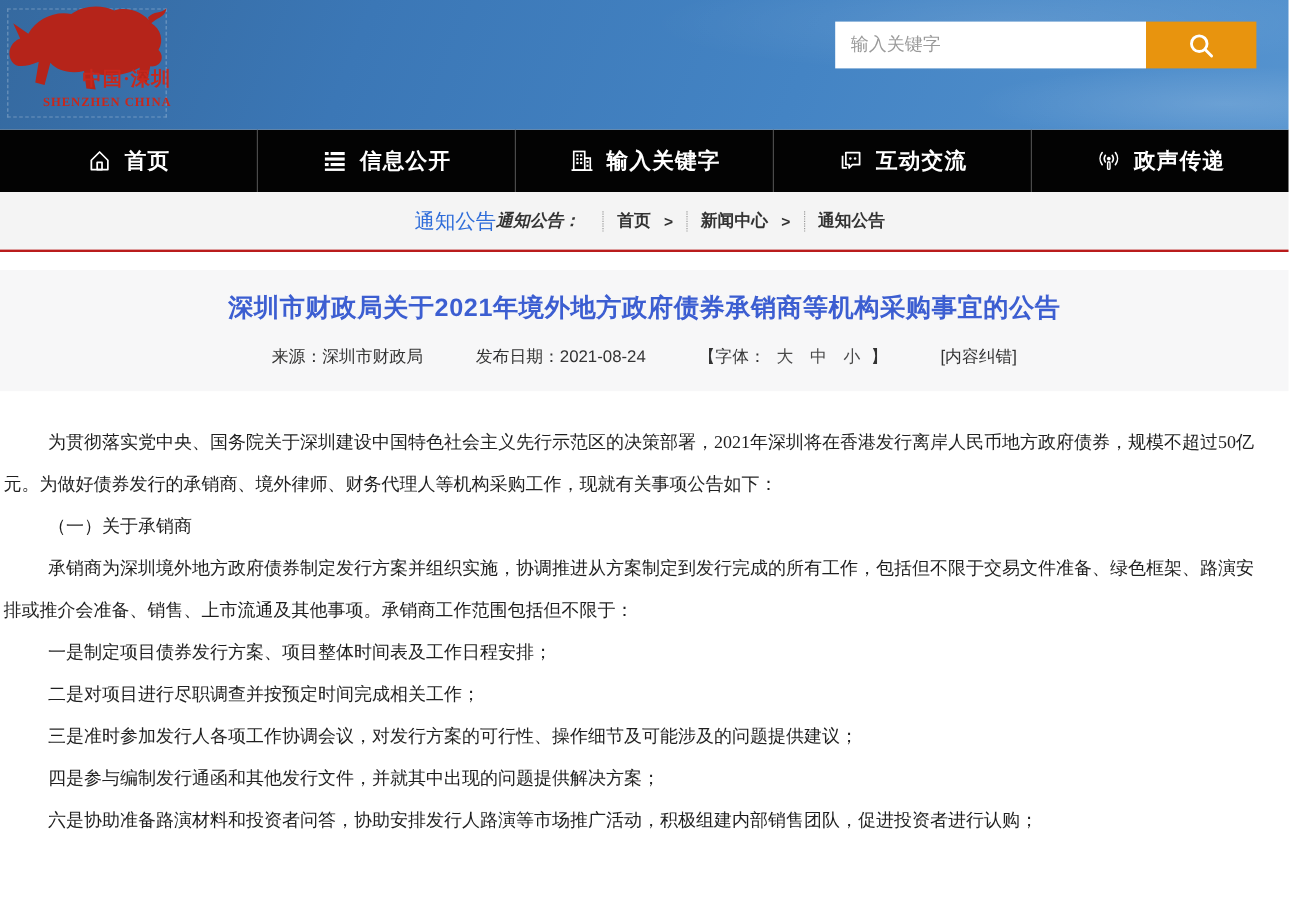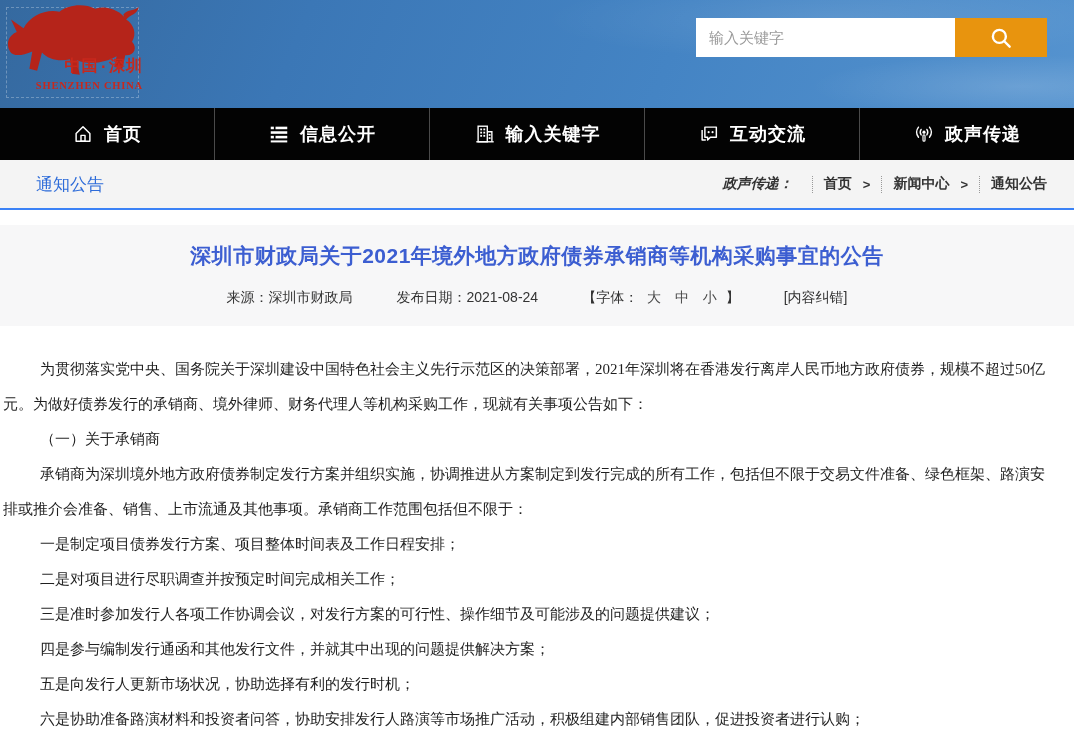--- a/index.html
+++ b/index.html
@@ -17,21 +17,21 @@
     background:
       radial-gradient(ellipse 420px 60px at 78% 18%, rgba(255,255,255,.10), transparent 70%),
       radial-gradient(ellipse 300px 45px at 95% 80%, rgba(255,255,255,.14), transparent 70%);
     pointer-events:none;
   }
   .logo{ position:absolute; left:2px; top:3px; width:143px; height:101px; z-index:2; }
   .logo-marks{ position:absolute; left:4px; top:4px; right:6px; bottom:6px;
     border:1px dashed rgba(255,255,255,.28); }
   .logo svg.bull{ position:absolute; left:0; top:0; width:140px; height:92px; }
   .logo-cn{ position:absolute; right:2px; bottom:27px; color:#c8281c; font-weight:bold;
-    font-size:16px; font-family:Liberation Mono, monospace; letter-spacing:1px; white-space:nowrap; }
+    font-size:16px; font-family:Liberation Serif, serif; letter-spacing:1px; white-space:nowrap; }
   .logo-en{ position:absolute; right:2px; bottom:13px; color:#c8281c; font-weight:bold;
     font-size:10.5px; font-family:"Liberation Serif", serif; letter-spacing:0.8px; white-space:nowrap; }
 
   .site-title-block{ position:absolute; left:148px; top:9px; color:#fff; z-index:2; }
   .site-title{ font-size:37px; font-weight:bold; letter-spacing:3px; line-height:46px;
     text-shadow:0 1px 2px rgba(0,0,0,.15); }
   .site-subtitle{ font-size:20px; font-weight:400; letter-spacing:0.6px; margin-top:1px; }
 
   .search{ position:absolute; right:27px; top:18px; display:flex; height:39px; width:351px; z-index:2; }
   .search-input{ flex:1; border:none; padding:0 13px; font-size:15px; outline:none;
@@ -43,22 +43,22 @@
   
   .main-nav{ display:flex; height:52px; background:#030303; }
   .nav-item{ flex:1; display:flex; align-items:center; justify-content:center; gap:10px;
     color:#fff; font-size:18px; font-weight:bold; text-decoration:none;
     border-left:1px solid #4a4a4a; cursor:pointer; letter-spacing:1px; }
   .nav-item:first-child{ border-left:none; }
   .nav-icon{ display:flex; }
   .nav-icon svg{ width:22px; height:22px; display:block; }
 
   
-  .breadcrumb-bar{ height:50px; background:#f4f4f4; border-bottom:2px solid #3b82f6;
-    display:flex; align-items:center; justify-content:space-between; padding:0 27px 0 36px; }
+  .breadcrumb-bar{ height:50px; background:#f4f4f4; border-bottom:2px solid #b91c1c;
+    display:flex; align-items:center; justify-content:center; padding:0 27px 0 36px; }
   .channel-title{ color:#2e6cd9; font-size:17px; cursor:pointer; }
   .breadcrumb{ display:flex; align-items:center; font-size:14px; font-weight:bold; color:#333; }
   .loc-label{ font-style:italic; margin-right:8px; }
   .crumb-divider{ width:0; height:17px; border-left:1px dotted #9a9a9a; margin:0 11px; }
   .crumb{ color:#333; text-decoration:none; cursor:pointer; }
   .crumb-sep{ margin-left:11px; font-size:13px; color:#333; }
 
   
   .article-head{ margin-top:15px; background:#f7f7f8; padding:17px 0 19px; text-align:center; }
   .article-title{ font-size:21px; color:#3c5ed1; font-weight:600; letter-spacing:0.5px; }
@@ -177,21 +177,21 @@
         </svg>
       </span>
       <span>政声传递</span>
     </a>
   </nav>
 
   <div class="breadcrumb-bar">
     <div class="channel-title">通知公告</div>
 
     <div class="breadcrumb">
-      <span class="loc-label">政声传递：</span>
+      <span class="loc-label">通知公告：</span>
       <span class="crumb-divider"></span>
       <a class="crumb">首页</a>
       <span class="crumb-sep">&gt;</span>
       <span class="crumb-divider"></span>
       <a class="crumb">新闻中心</a>
       <span class="crumb-sep">&gt;</span>
       <span class="crumb-divider"></span>
       <a class="crumb">通知公告</a>
     </div>
   </div>
@@ -215,17 +215,16 @@
     </section>
 
     <article class="article-body">
       <p>为贯彻落实党中央、国务院关于深圳建设中国特色社会主义先行示范区的决策部署，2021年深圳将在香港发行离岸人民币地方政府债券，规模不超过50亿元。为做好债券发行的承销商、境外律师、财务代理人等机构采购工作，现就有关事项公告如下：</p>
       <p>（一）关于承销商</p>
       <p>承销商为深圳境外地方政府债券制定发行方案并组织实施，协调推进从方案制定到发行完成的所有工作，包括但不限于交易文件准备、绿色框架、路演安排或推介会准备、销售、上市流通及其他事项。承销商工作范围包括但不限于：</p>
       <p>一是制定项目债券发行方案、项目整体时间表及工作日程安排；</p>
       <p>二是对项目进行尽职调查并按预定时间完成相关工作；</p>
       <p>三是准时参加发行人各项工作协调会议，对发行方案的可行性、操作细节及可能涉及的问题提供建议；</p>
       <p>四是参与编制发行通函和其他发行文件，并就其中出现的问题提供解决方案；</p>
-      <p>五是向发行人更新市场状况，协助选择有利的发行时机；</p>
       <p>六是协助准备路演材料和投资者问答，协助安排发行人路演等市场推广活动，积极组建内部销售团队，促进投资者进行认购；</p>
     </article>
   </main>
 </div>
 
 </body></html>

